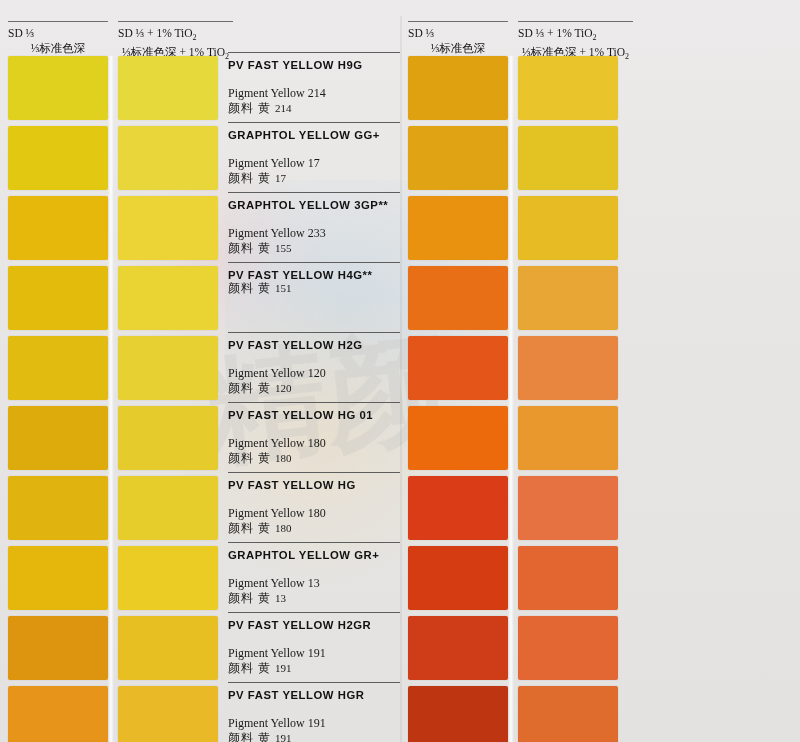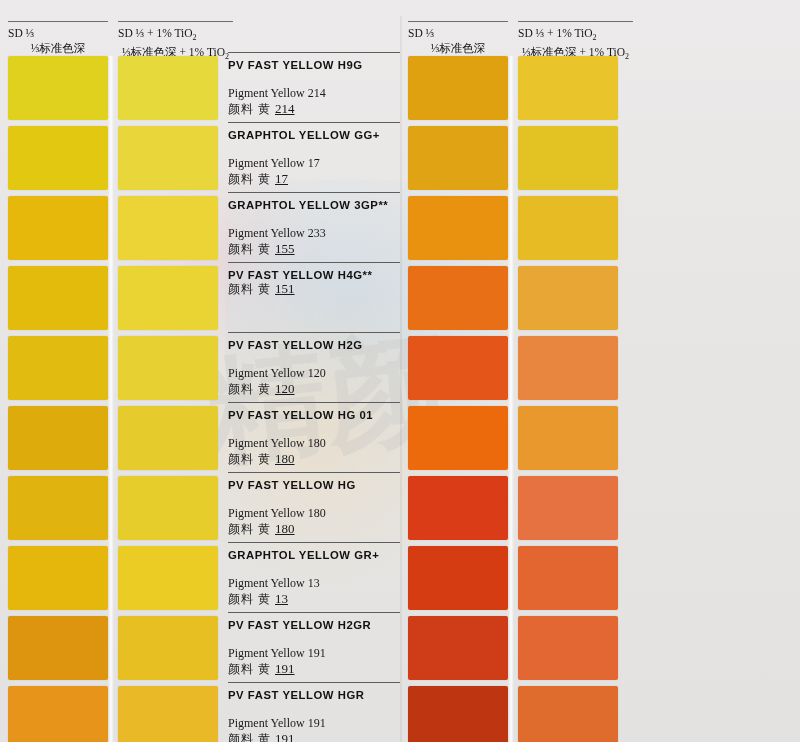--- a/index.html
+++ b/index.html
@@ -77,21 +77,21 @@
   }
   .entry .pig {
     font-family: "Liberation Serif", serif;
     font-size: 12px; color: #1a1a1a; margin-top: 15px; line-height: 15px;
   }
   .entry .cn {
     font-family: "Liberation Serif", serif;
     font-size: 12px; color: #1a1a1a; line-height: 15px;
     letter-spacing: 1px;
   }
-  .entry .cn .num { font-size: 13px; letter-spacing: 0; text-decoration: underline; }
+  .entry .cn .num { font-size: 11px; letter-spacing: 0; }
 
   
   .seam {
     position: absolute; top: 40px; width: 6px; height: 700px;
     background: linear-gradient(90deg, rgba(255,255,255,.0), rgba(255,255,255,.9), rgba(255,255,255,.0));
   }
   .card-edge {
     position: absolute; top: 0; width: 2px; height: 742px;
     background: rgba(0,0,0,.05);
   }

